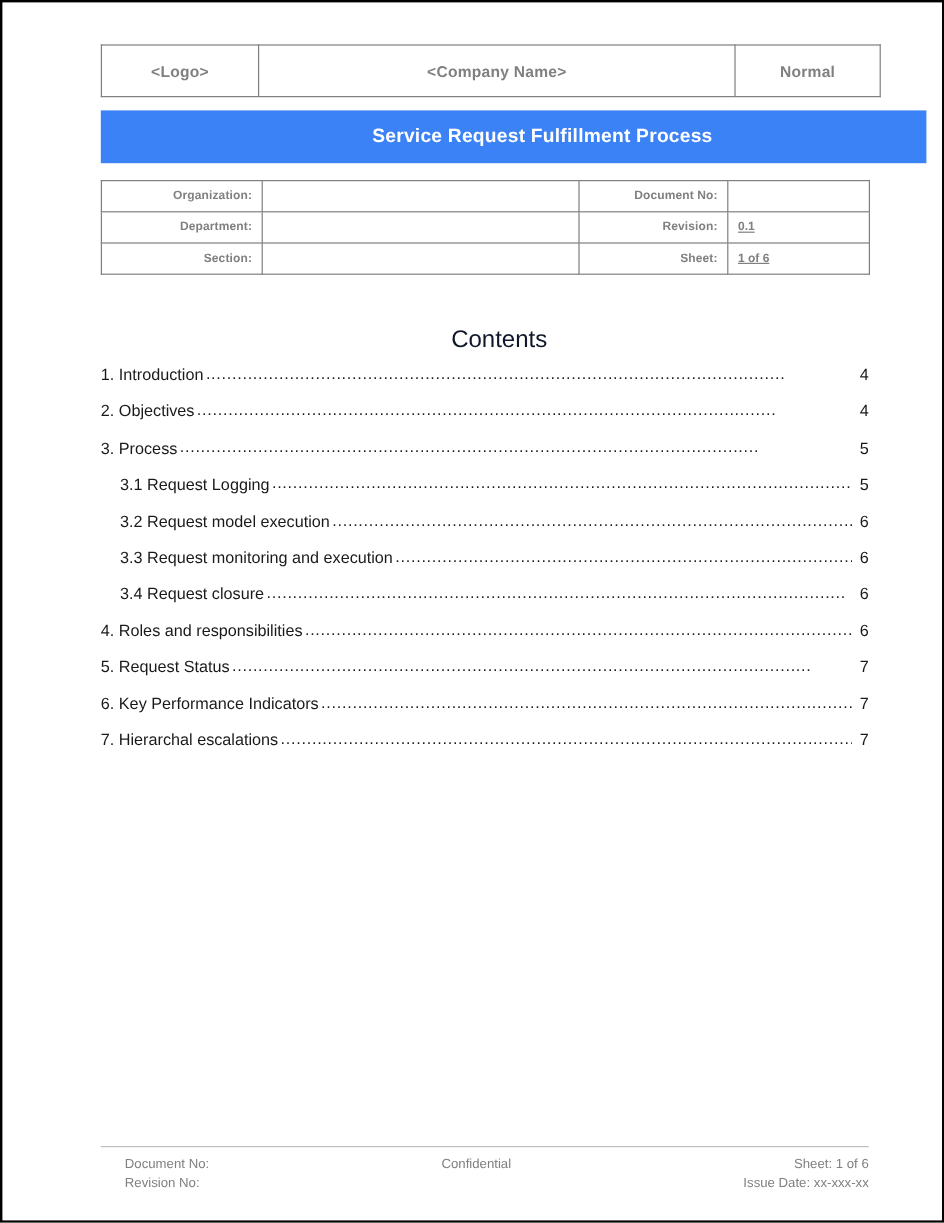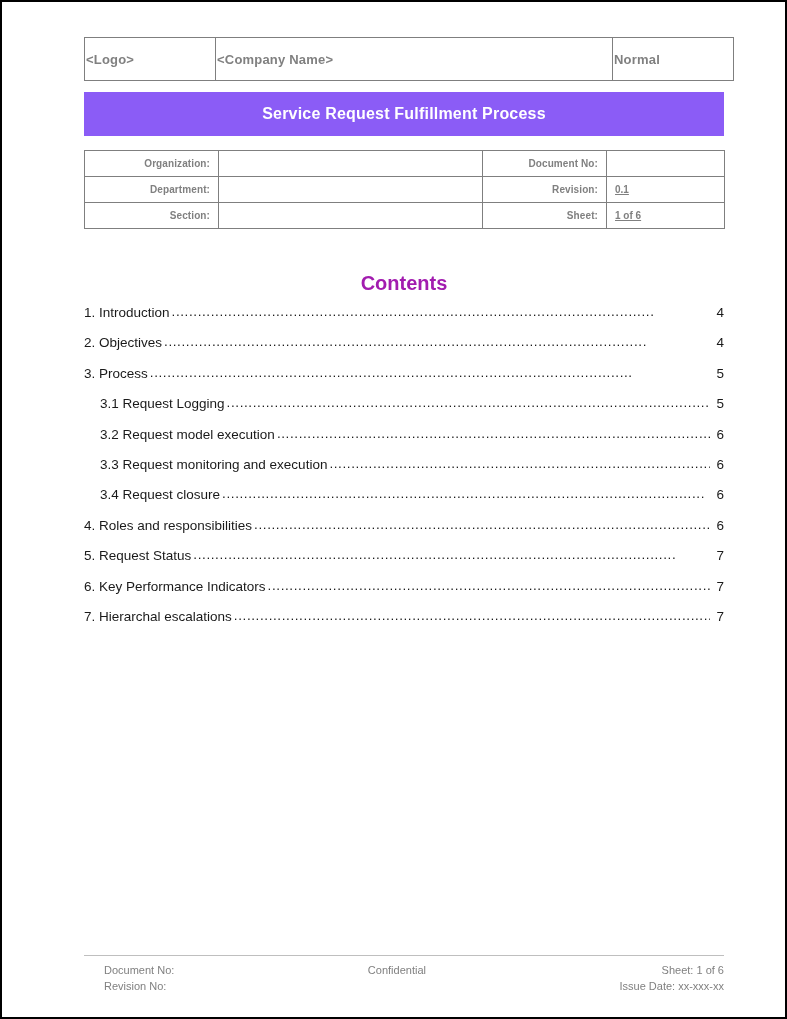--- a/index.html
+++ b/index.html
@@ -32,42 +32,43 @@
     position: absolute;
     left: 0;
     top: 35px;
     width: 640px;
     border-collapse: collapse;
     table-layout: fixed;
   }
   .header-table td {
     border: 1px solid #7f7f7f;
     height: 40px;
-    text-align: left;
+    text-align: center;
     vertical-align: middle;
     font-weight: bold;
     font-size: 13px;
     color: #808080;
     letter-spacing: 0.2px;
   }
   .col-logo { width: 128px; }
   .col-company { width: 394px; }
   .col-normal { width: 118px; }
 
   
   .title-banner {
     position: absolute;
     left: 0;
     top: 90px;
     width: 640px;
     height: 44px;
-    background: #8b5cf6;
+    background: #3b82f6;
     display: flex;
     align-items: center;
     justify-content: center;
+    padding-left: 48px;
   }
   .title-banner-text {
     color: #ffffff;
     font-weight: bold;
     font-size: 16px;
     letter-spacing: 0.2px;
   }
 
   
   .meta-table {
@@ -98,27 +99,27 @@
     text-align: left;
   }
   .mc1 { width: 134px; }
   .mc2 { width: 264px; }
   .mc3 { width: 124px; }
   .mc4 { width: 118px; text-decoration: underline; }
 
   
   .contents-heading {
     position: absolute;
-    left: 0;
+    left: 12px;
     top: 270px;
     width: 640px;
     text-align: center;
     font-size: 20px;
-    color: #a21caf;
-    font-weight: bold;
+    color: #0f172a;
+    font-weight: normal;
   }
   .toc {
     position: absolute;
     left: 0;
     top: 303px;
     width: 640px;
   }
   .toc-row {
     display: flex;
     align-items: baseline;

